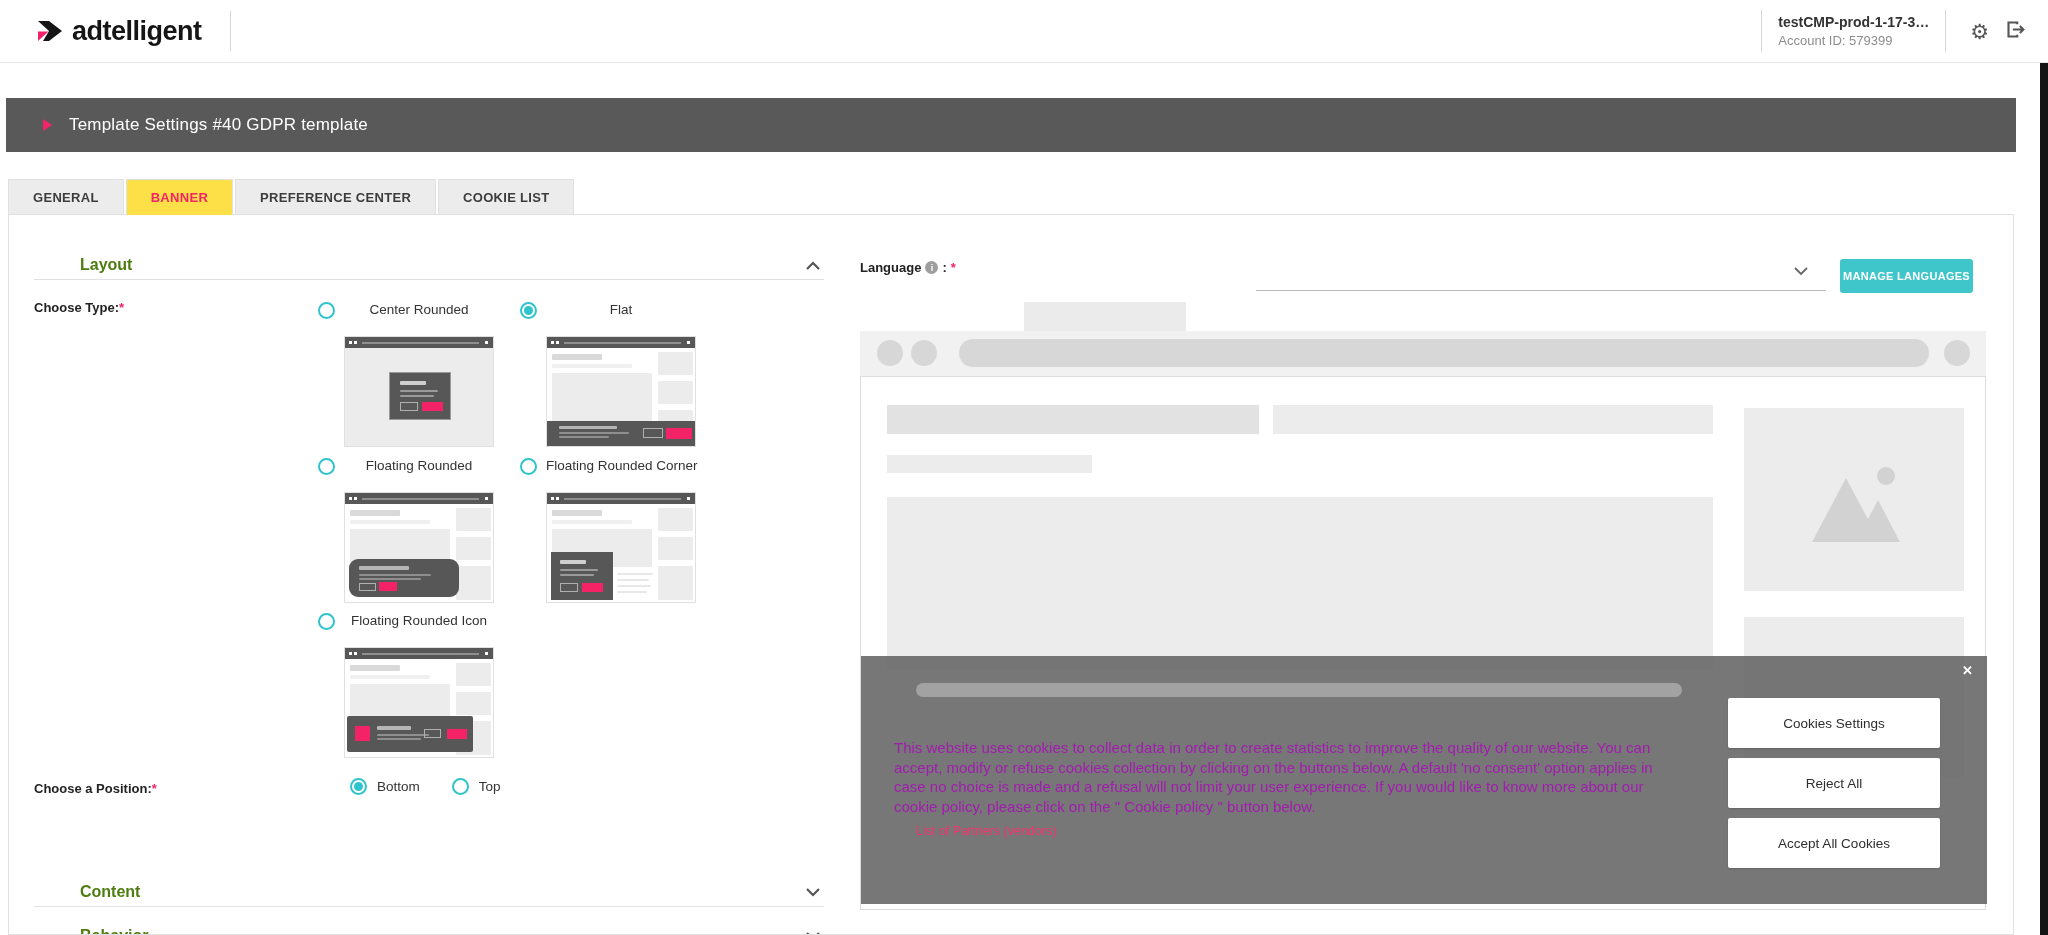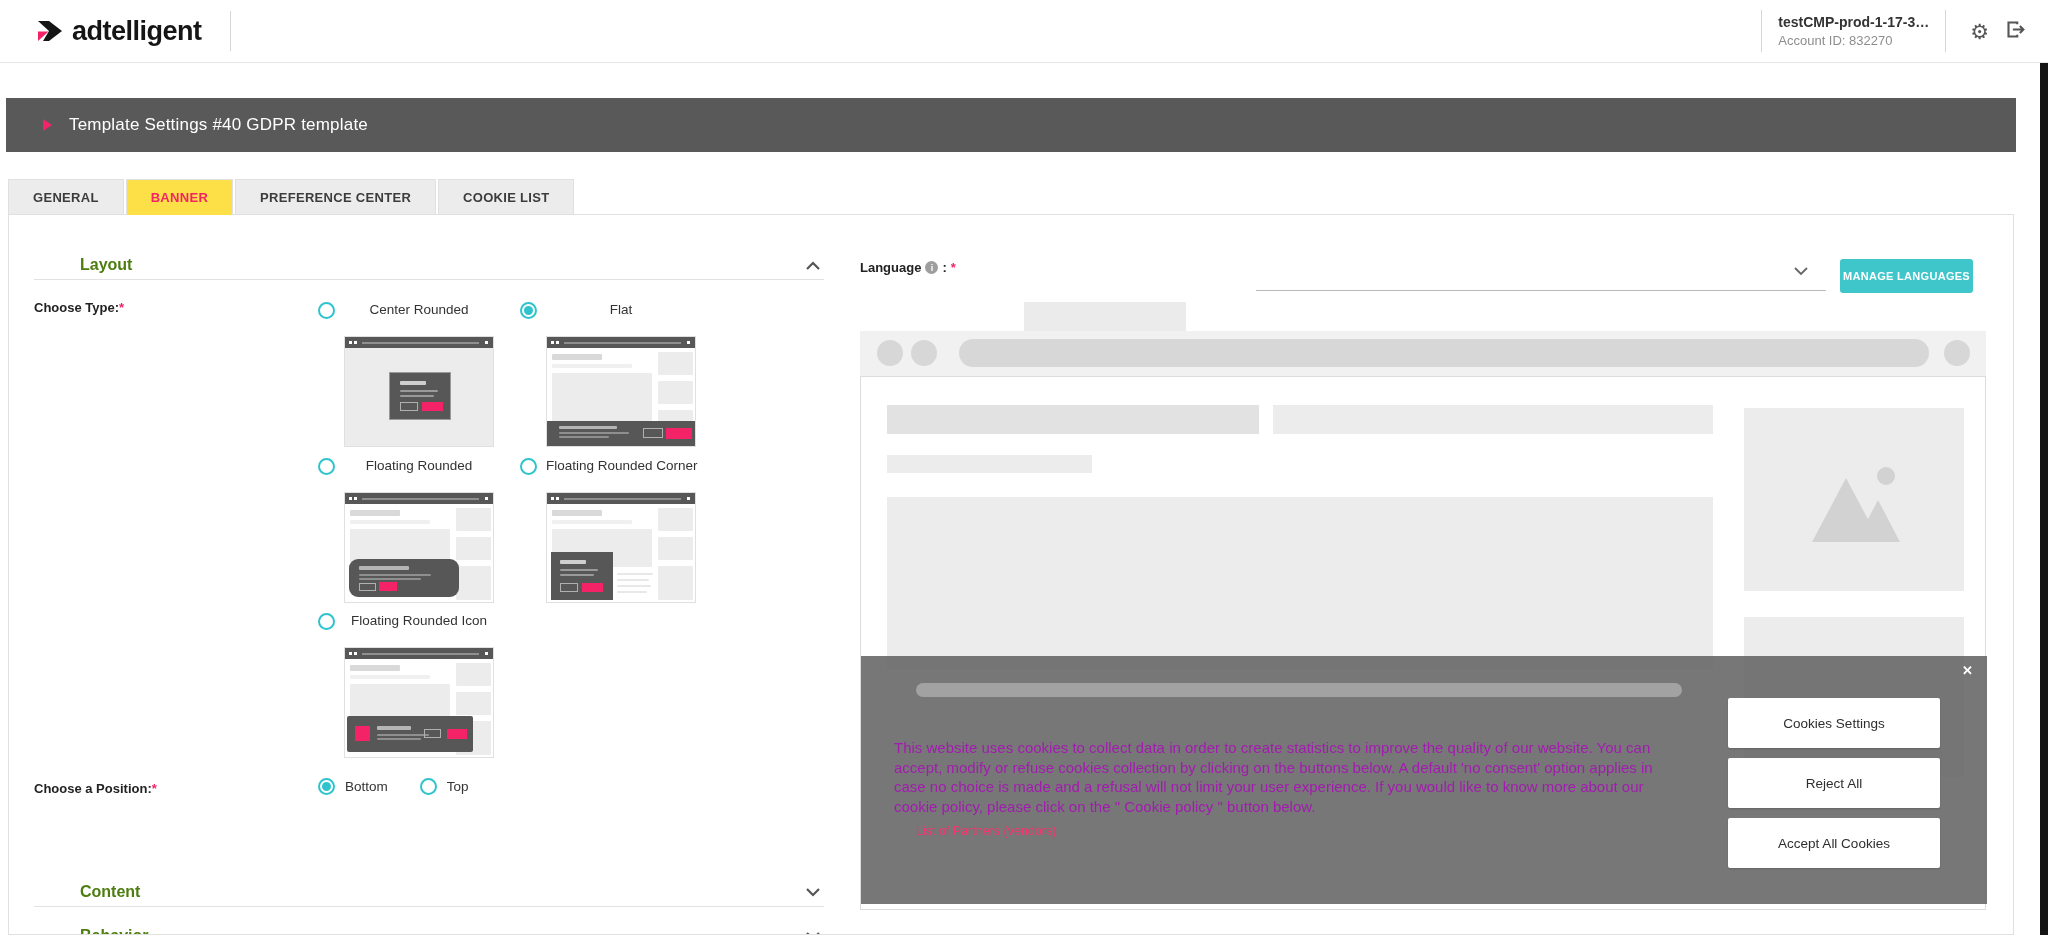--- a/index.html
+++ b/index.html
@@ -66,21 +66,21 @@
     border:1px solid #e0e0e0; background:#fff; overflow:hidden; cursor:pointer; }
   .tbar { position:absolute; left:0; top:0; right:0; height:11px; background:#575757; }
   .tdot { position:absolute; top:4px; width:3px; height:3px; background:#fff; }
   .tline { position:absolute; top:4.5px; left:17px; right:14px; height:2.5px; background:#8f8f8f; }
   .ln { position:absolute; border-radius:1px; }
   .ob { position:absolute; border:1px solid #b0b0b0; background:transparent; }
   .pb { position:absolute; background:#f42367; }
   .darkpanel { position:absolute; background:#575757; }
 
   
-  .pos-row { position:absolute; display:flex; align-items:center; }
+  .pos-row { position:absolute; display:flex; align-items:center;margin-left:32px; }
   .pos-item { display:flex; align-items:center; gap:10px; cursor:pointer; }
   .pos-label { font-size:13.5px; color:#333; }
 
   
   .lang-label { position:absolute; left:0; top:45px; font-size:13px; font-weight:bold; color:#222;
     display:flex; align-items:center; gap:4px; }
   .info-ic { width:13px; height:13px; border-radius:50%; background:#9e9e9e; color:#fff;
     font-size:9px; font-weight:bold; display:inline-flex; align-items:center; justify-content:center;
     font-style:normal; }
   .lang-select { position:absolute; left:396px; top:40px; width:570px; height:36px;
@@ -125,21 +125,21 @@
       <polygon points="13,14 26,14 13,24 7,24" fill="#151515"></polygon>
       <polygon points="2,14.5 12.5,14.5 2,24" fill="#f42367"></polygon>
     </svg>
     <span class="brand-text">adtelligent</span>
   </div>
   <div class="nav-vdiv"></div>
   <div class="nav-right">
     <div class="acct-vdiv"></div>
     <div class="acct">
       <span class="acct-name">testCMP-prod-1-17-3…</span>
-      <span class="acct-id">Account ID: 832270</span>
+      <span class="acct-id">Account ID: 579399</span>
     </div>
     <div class="acct-vdiv"></div>
     <span class="icon-btn">⚙</span>
     <span class="icon-btn">
       <svg width="21" height="21" viewBox="0 0 24 24" fill="none" stroke="#555" stroke-width="2.4">
         <path d="M14 6 V4 H4 v16 h10 v-2"></path>
         <path d="M9 12 h12 M17 8 l4 4 -4 4"></path>
       </svg>
     </span>
   </div>

